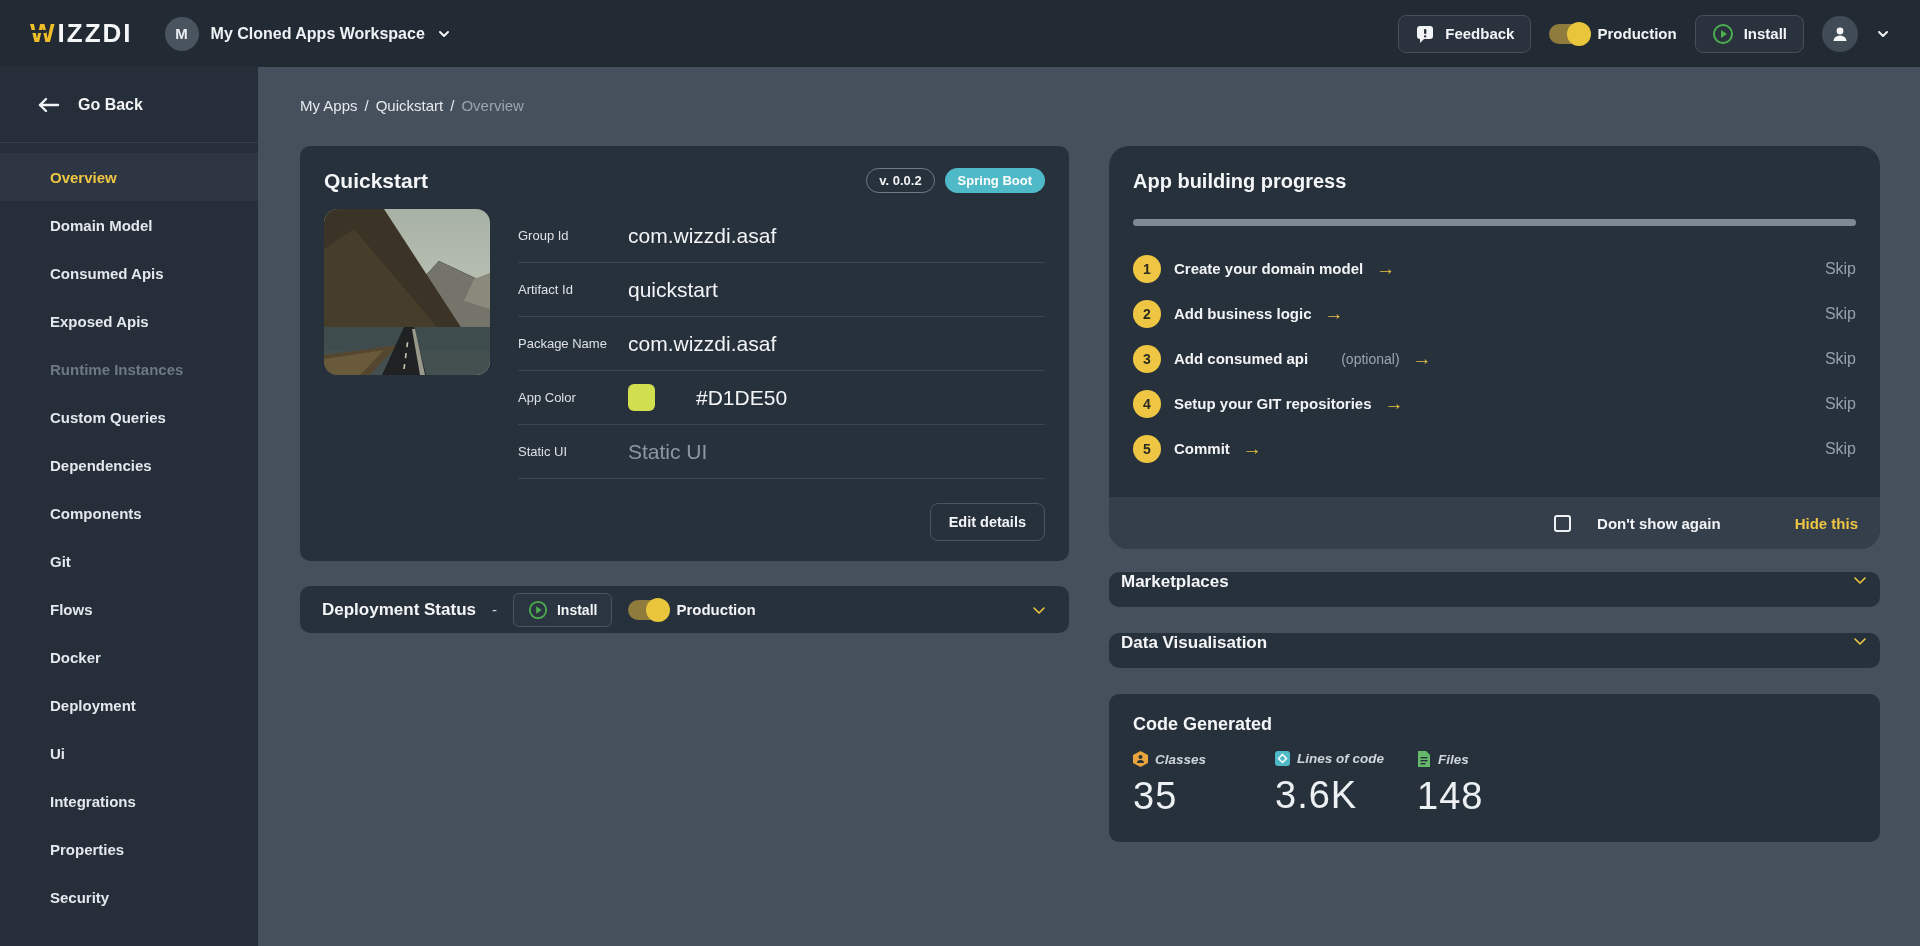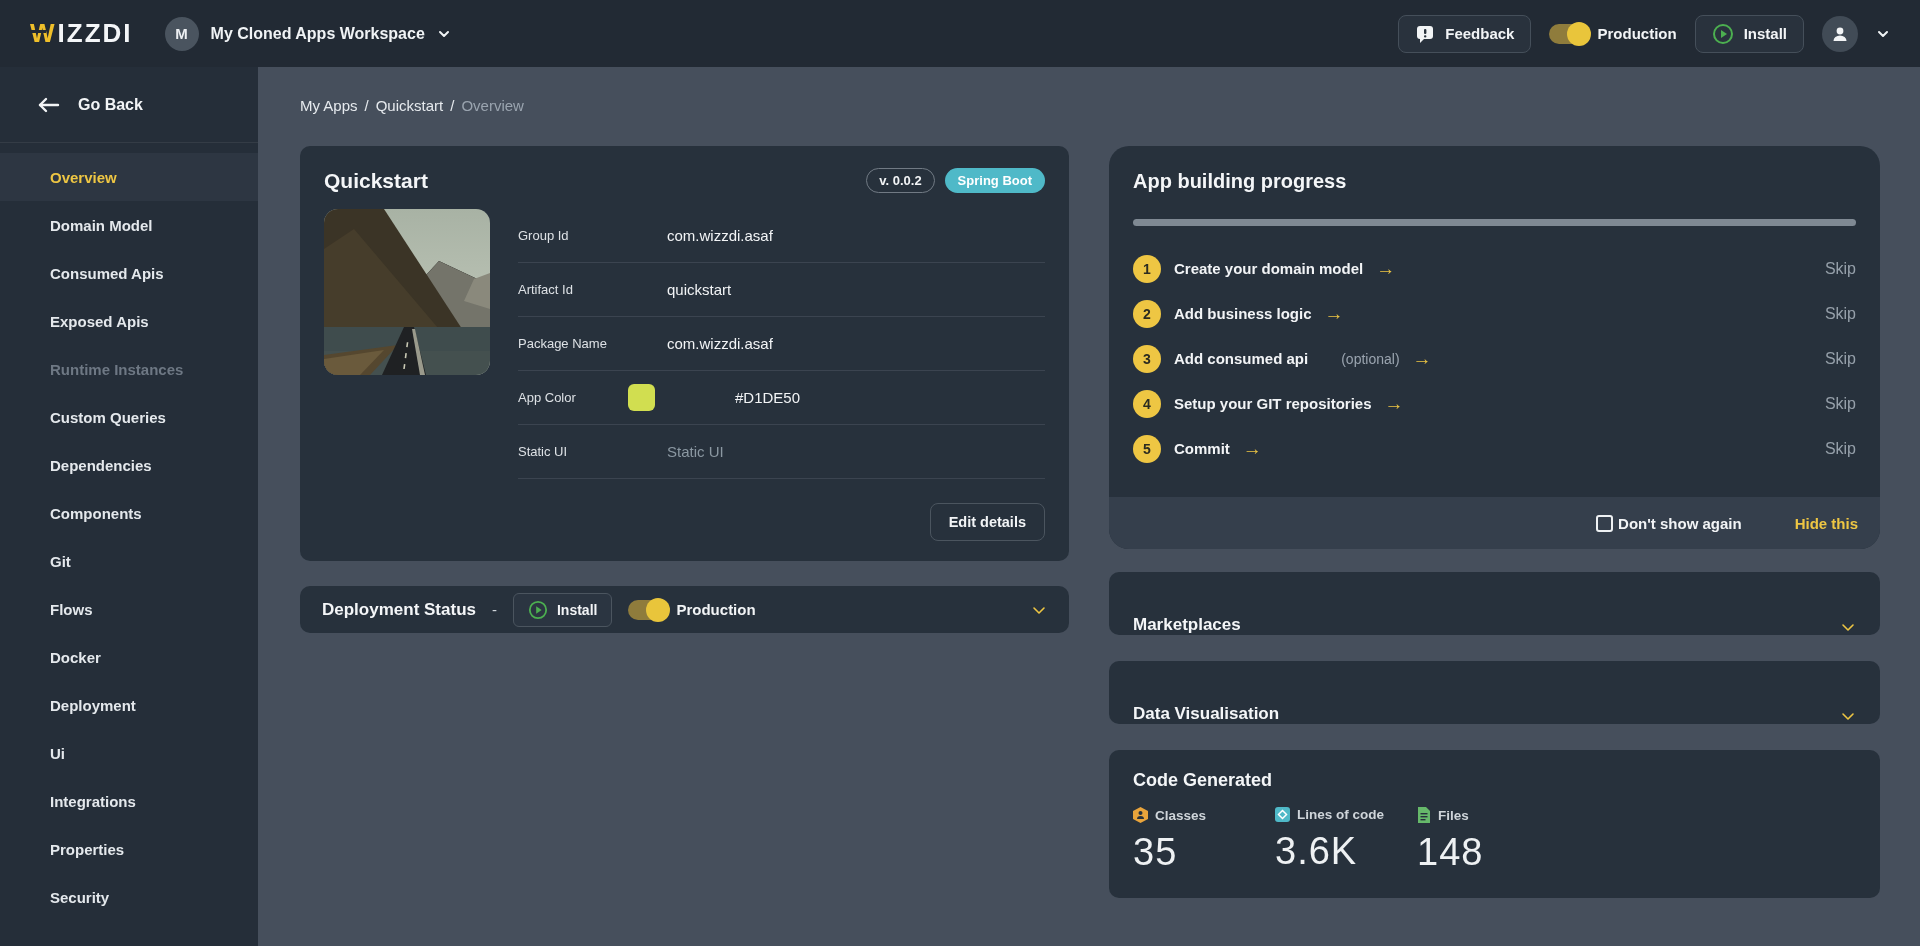--- a/index.html
+++ b/index.html
@@ -58,21 +58,21 @@
   .badges { margin-left:auto; display:flex; gap:10px; align-items:center; }
   .badge-ver { border:1px solid #717a84; border-radius:13px; color:#f2f4f6; font-size:13px;
                font-weight:700; padding:4px 12px; }
   .badge-fw { background:#4fb9c8; border-radius:13px; color:#ffffff; font-size:13px;
               font-weight:700; padding:5px 13px; }
   .app-card-body { display:flex; gap:28px; margin-top:16px; }
   .app-image { width:166px; height:166px; border-radius:14px; overflow:hidden; flex-shrink:0; }
   .fields { flex:1; }
   .field-row { display:flex; align-items:center; height:54px; border-bottom:1px solid #3b4450; }
   .field-label { width:110px; flex-shrink:0; color:#dde1e5; font-size:13px; }
-  .field-value { color:#f2f4f6; font-size:15px;margin-left:39px; }
+  .field-value { color:#f2f4f6; font-size:21px; }
   .field-value.muted { color:#8b98a2; }
   .swatch { display:inline-block; width:27px; height:27px; border-radius:6px; vertical-align:middle; margin-right:12px; }
   .color-row { display:flex; align-items:center;gap:29px; }
   .app-card-foot { display:flex; justify-content:flex-end; margin-top:24px; }
   .btn-outline { background:transparent; border:1px solid #4b555f; border-radius:8px; color:#f2f4f6;
                  font-size:14.5px; font-weight:700; padding:10px 18px; cursor:pointer;
                  font-family:"Liberation Sans", sans-serif; }
 
   
   .deploy-bar { margin-top:25px; height:47px; display:flex; align-items:center; padding:0 22px; gap:16px; }
@@ -90,37 +90,37 @@
   .progress-track { margin-top:26px; height:7px; border-radius:4px; background:#7f8993; }
   .steps { margin-top:20px; }
   .step-row { display:flex; align-items:center; height:45px; gap:13px; }
   .step-num { width:28px; height:28px; border-radius:50%; background:#eec643; color:#2b2b20;
               font-size:14px; font-weight:700; display:flex; align-items:center; justify-content:center; flex-shrink:0; }
   .step-label { color:#f2f4f6; font-size:15px; font-weight:700; cursor:pointer; }
   .step-optional { color:#9aa4af; font-size:14px; margin-left:20px; }
   .step-arrow { color:#eec643; font-size:19px; font-weight:700; cursor:pointer; line-height:1; }
   .step-skip { margin-left:auto; color:#96a0aa; font-size:16px; cursor:pointer; }
   .progress-foot { height:52px; background:#353f4c; display:flex; align-items:center;
-                   justify-content:flex-end; gap:5px; padding-right:22px; }
+                   justify-content:flex-end; gap:26px; padding-right:22px; }
   .checkbox { width:17px; height:17px; border:2px solid #eef1f3; border-radius:3px; background:transparent; cursor:pointer; }
   .dont-show { color:#f2f4f6; font-size:15px; font-weight:600; }
   .hide-this { color:#eec643; font-size:15px; font-weight:700; cursor:pointer;padding-left:48px; }
 
   
-  .collapse-bar { height:63px; display:flex; align-items:flex-end; padding:0 24px; cursor:pointer; }
+  .collapse-bar { height:35px; display:flex; align-items:flex-start; padding:0 12px; cursor:pointer; }
   .collapse-title { color:#f4f6f8; font-size:17px; font-weight:700; }
   .collapse-chev { margin-left:auto; }
   .mt23 { margin-top:23px; } .mt26 { margin-top:26px; }
 
   
   .code-card { padding:20px 24px 24px 24px; }
   .code-title { color:#f4f6f8; font-size:18px; font-weight:700; }
   .stats { display:flex; margin-top:16px; }
   .stat { min-width:120px; margin-right:22px; }
-  .stat-head { display:flex; align-items:center; gap:7px; }
+  .stat-head { display:flex; align-items:center; gap:7px;font-style:italic; }
   .stat-label { color:#cfd5da; font-size:13.5px; font-weight:700; }
   .stat-value { margin-top:8px; color:#eef1f3; font-size:38px; font-weight:300; letter-spacing:1px; }
 
   svg { display:block; }
 </style>
 </head>
 <body>
 
 <div class="app">
 

